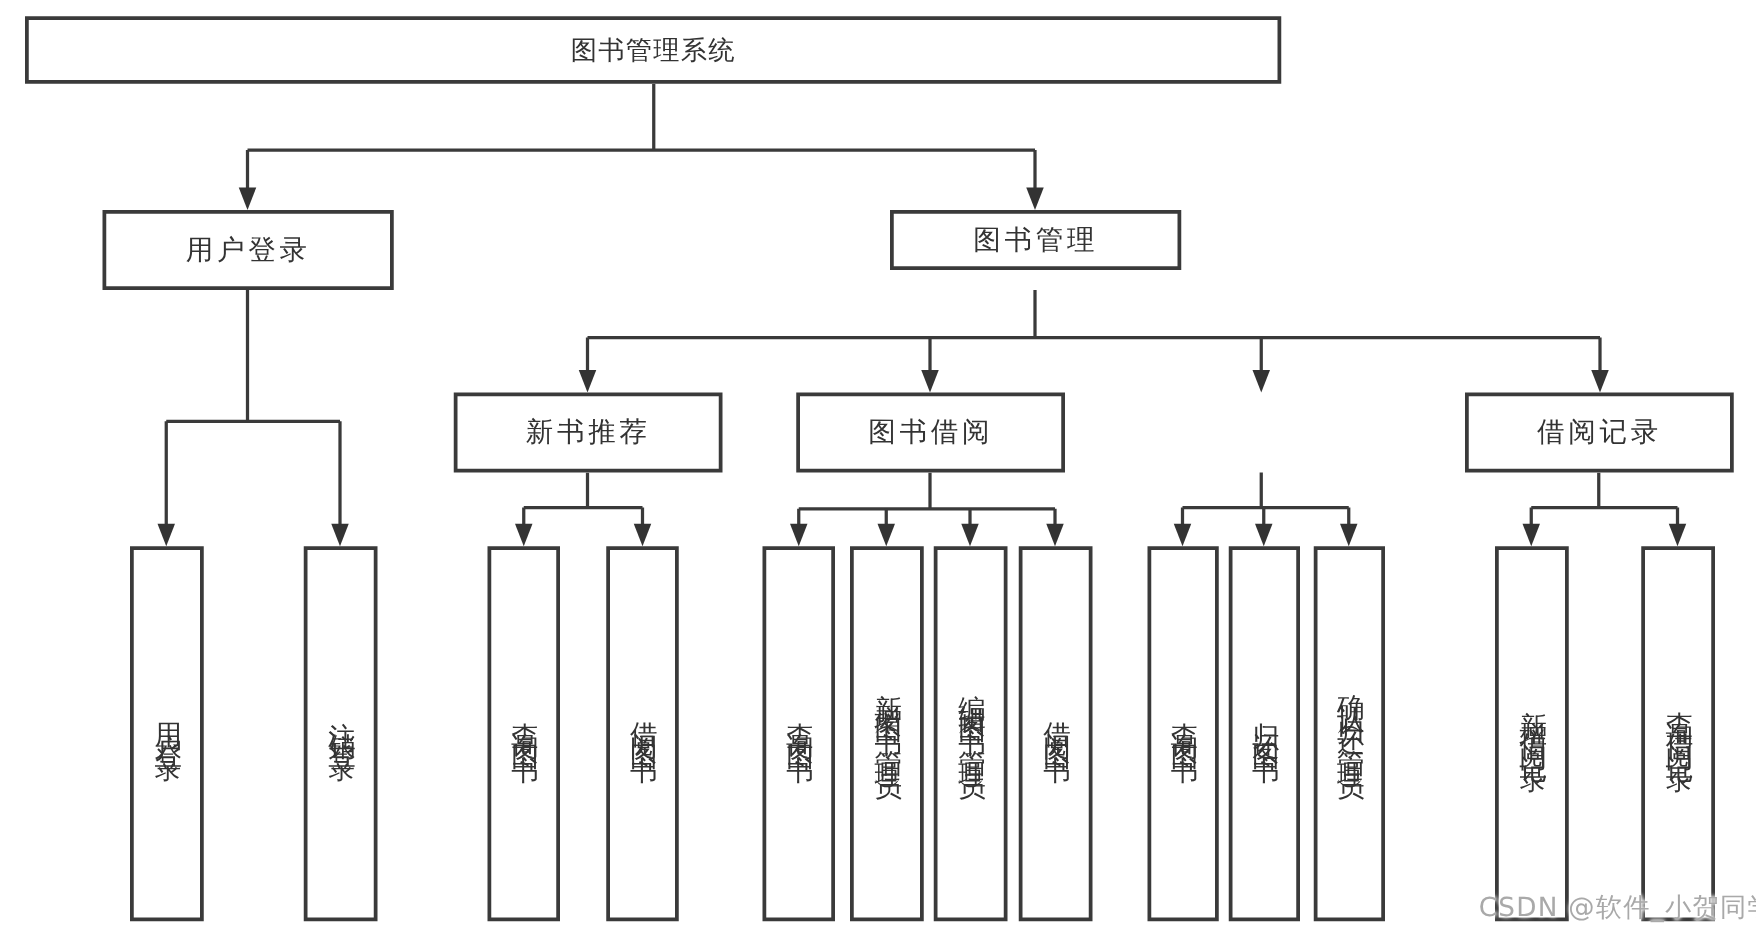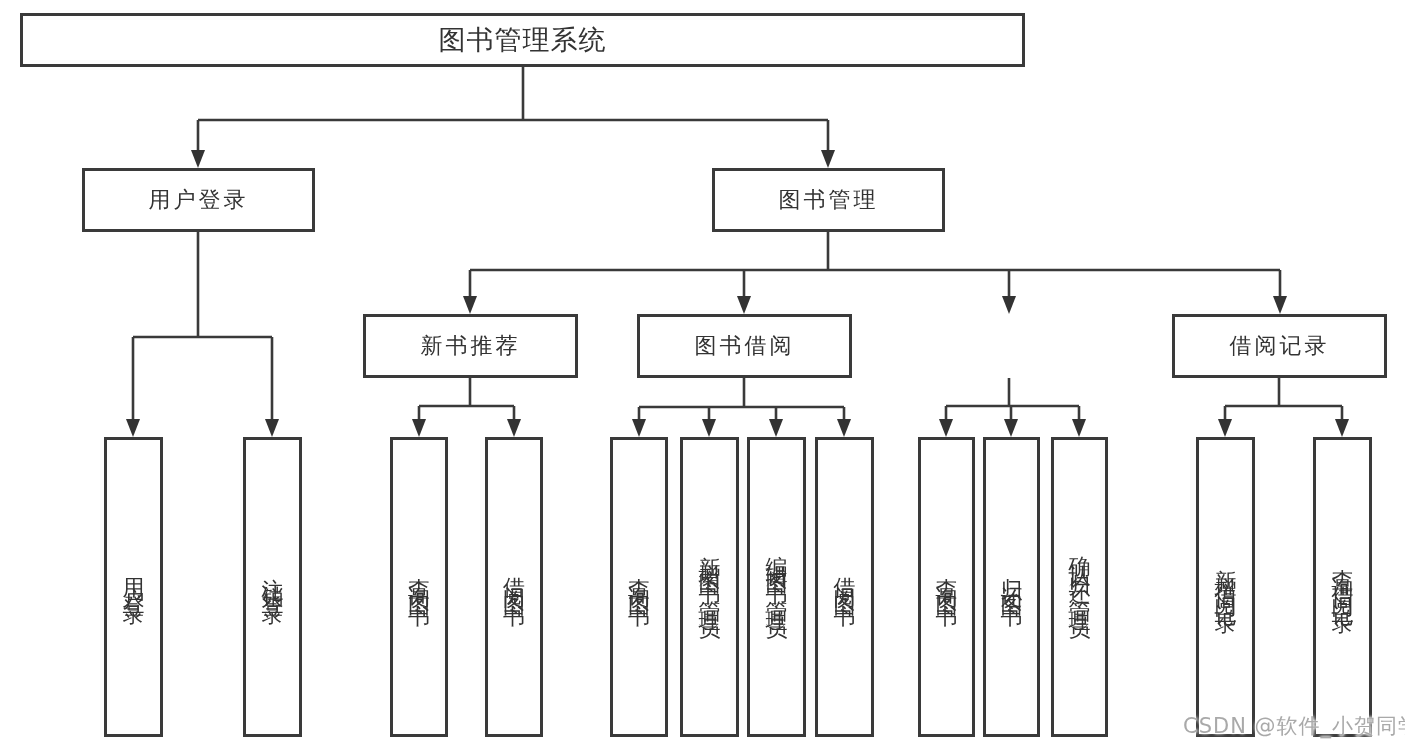--- a/index.html
+++ b/index.html
@@ -16,21 +16,21 @@
   .wires polygon{fill:#333333;stroke:none;}
   .node{
     position:absolute;
     box-sizing:border-box;
     background:#ffffff;
     border:3px solid #3a3a3a;
     display:flex;align-items:center;justify-content:center;
     color:#333333;
   }
   .hbox span{font-size:22px;letter-spacing:3px;white-space:nowrap;color:#333333;}
-  .rootbox span{font-size:27px;letter-spacing:1px;}
+  .rootbox span{font-size:21px;letter-spacing:1px;}
   .vbox{padding-bottom:18px;}
   .vtext{
     writing-mode:vertical-lr;
     text-orientation:mixed;
     font-size:22px;
     line-height:1;
     letter-spacing:9px;
     color:#333333;
   }
   .watermark{
@@ -111,21 +111,21 @@
     <polygon points="1335,419 1349,419 1342,437"></polygon>
   </svg>
 
   <div class="node hbox rootbox" style="left:20px;top:13px;width:1005px;height:54px">
     <span>图书管理系统</span>
   </div>
 
   <div class="node hbox" style="left:82px;top:168px;width:233px;height:64px">
     <span>用户登录</span>
   </div>
-  <div class="node hbox" style="left:712px;top:168px;width:233px;height:64px">
+  <div class="node hbox" style="left:712px;top:168px;width:233px;height:48px">
     <span>图书管理</span>
   </div>
 
   <div class="node hbox" style="left:637px;top:314px;width:215px;height:64px">
     <span>图书借阅</span>
   </div>
   <div class="node hbox" style="left:363px;top:314px;width:215px;height:64px">
     <span>新书推荐</span>
   </div>
   <div class="node hbox" style="left:1172px;top:314px;width:215px;height:64px">

